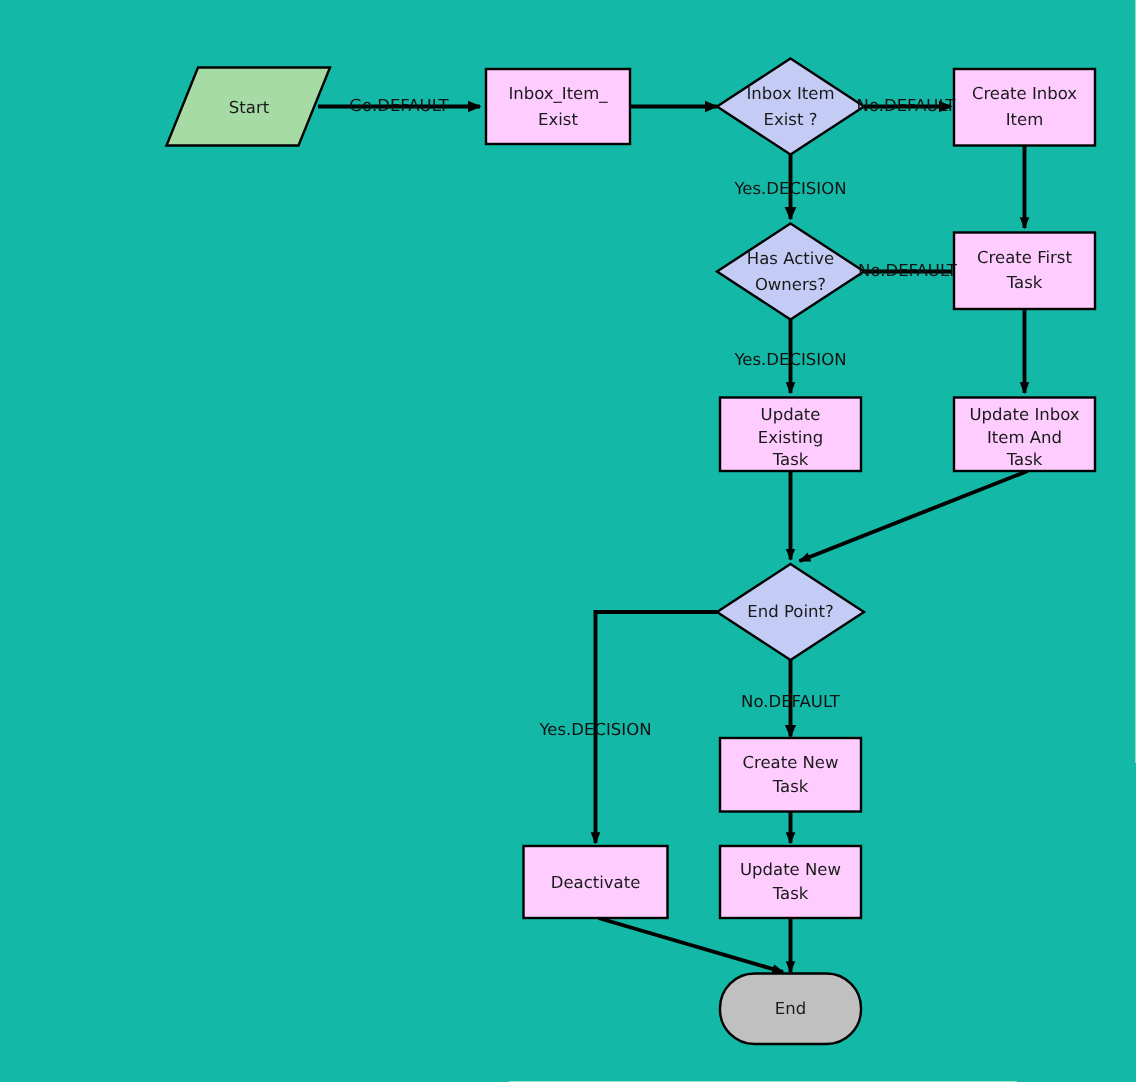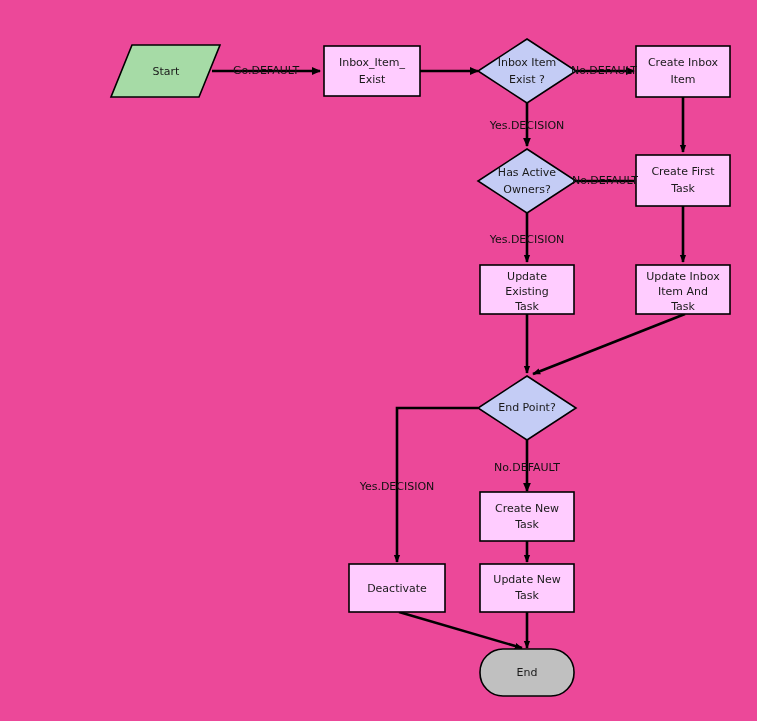--- a/index.html
+++ b/index.html
@@ -8,21 +8,21 @@
     padding: 0;
     background: #fcfcdc;
   }
   body {
     font-family: "DejaVu Sans", sans-serif;
   }
   #canvas {
     position: relative;
     width: 757px;
     height: 721px;
-    background: #ec4899;
+    background: #14b8a6;
     overflow: hidden;
   }
   #flow-svg {
     position: absolute;
     left: 0;
     top: 0;
     width: 757px;
     height: 721px;
   }
   .node-label {

